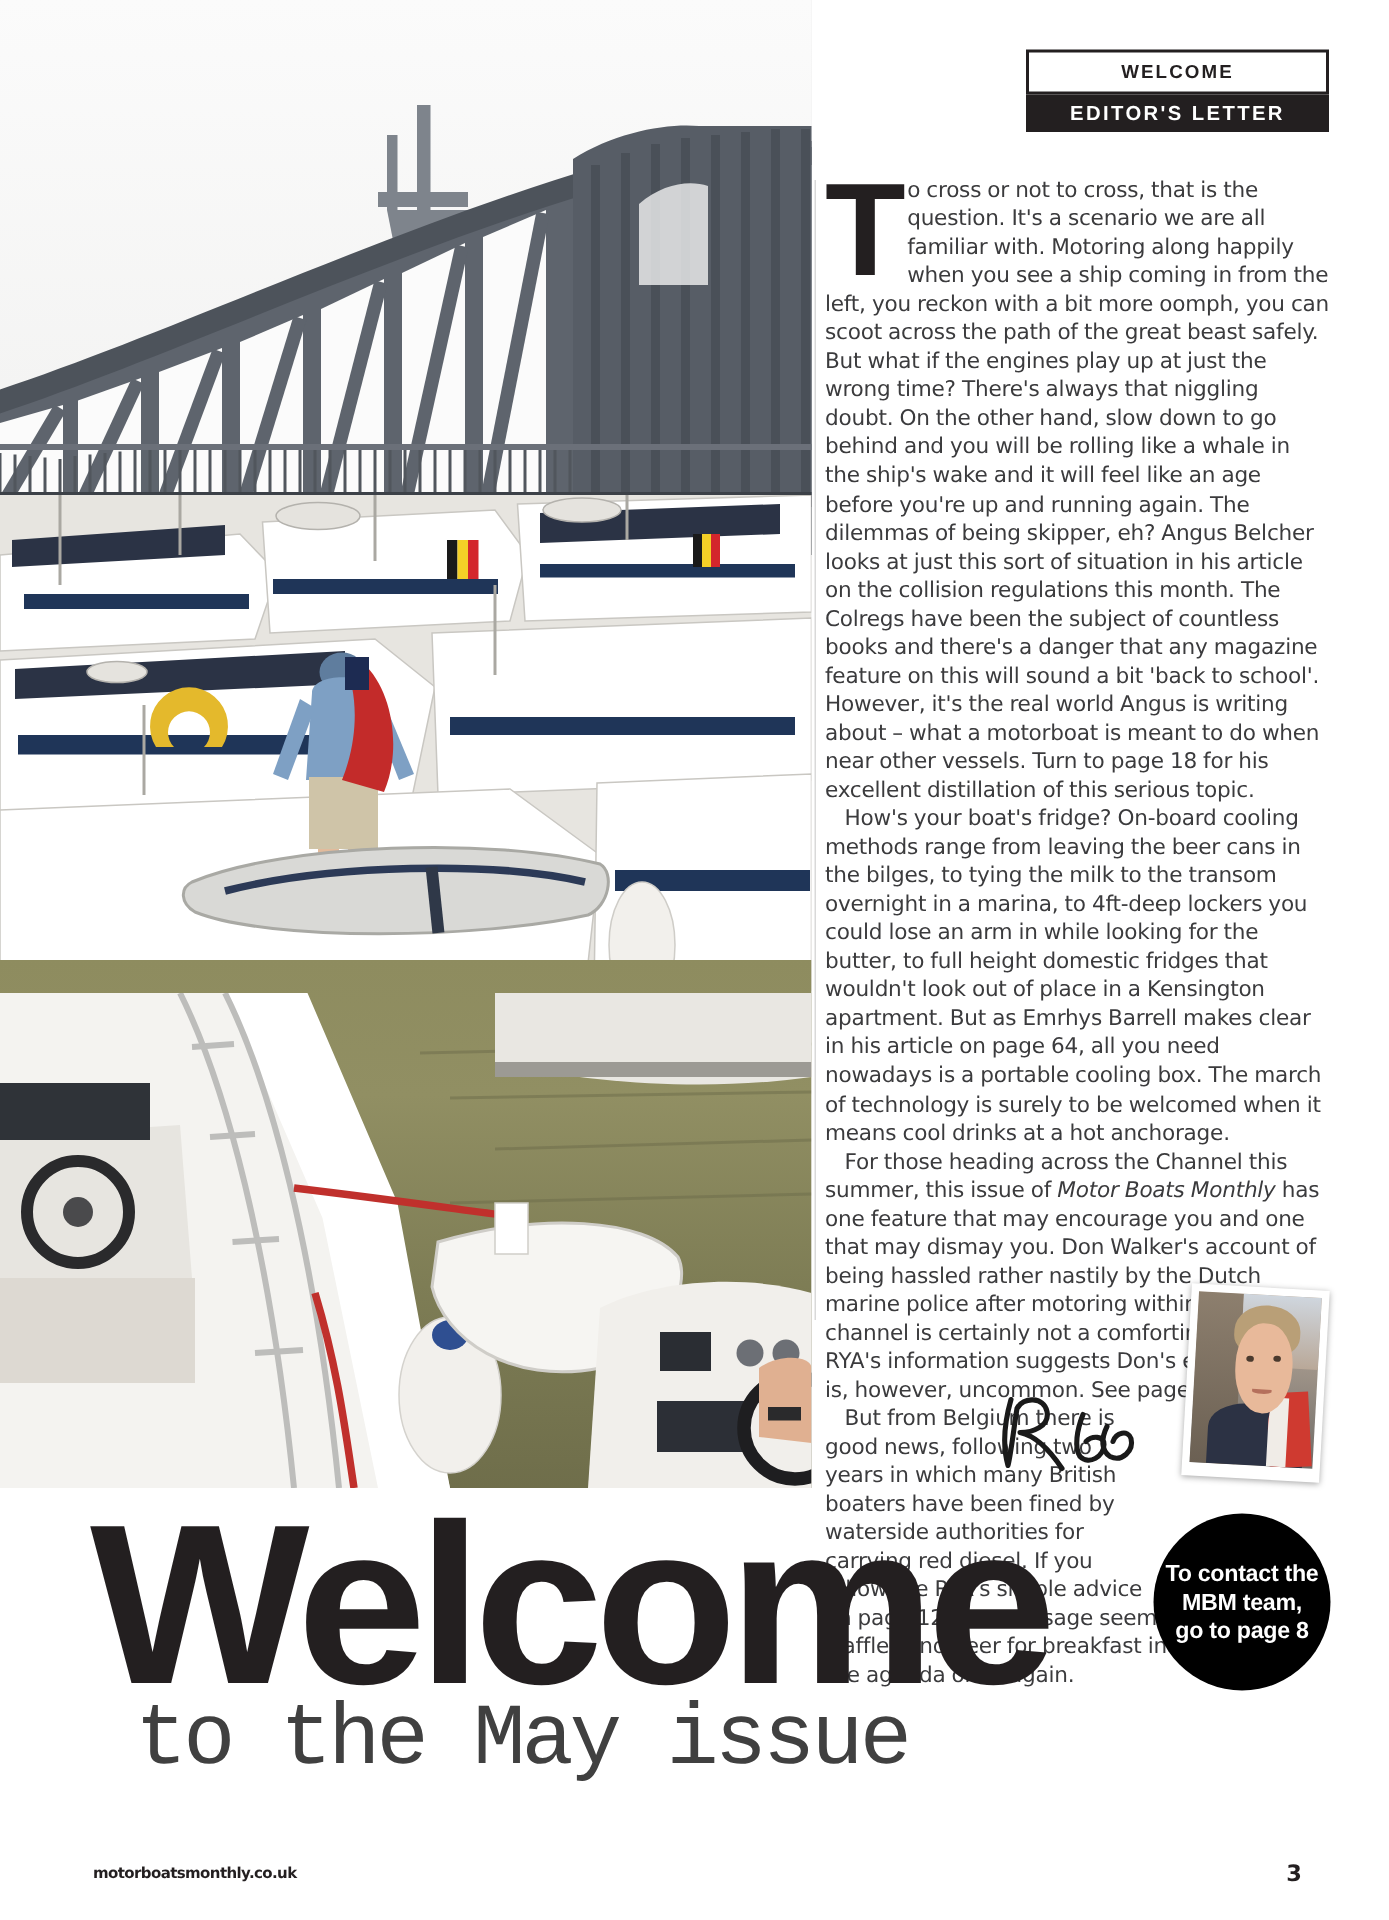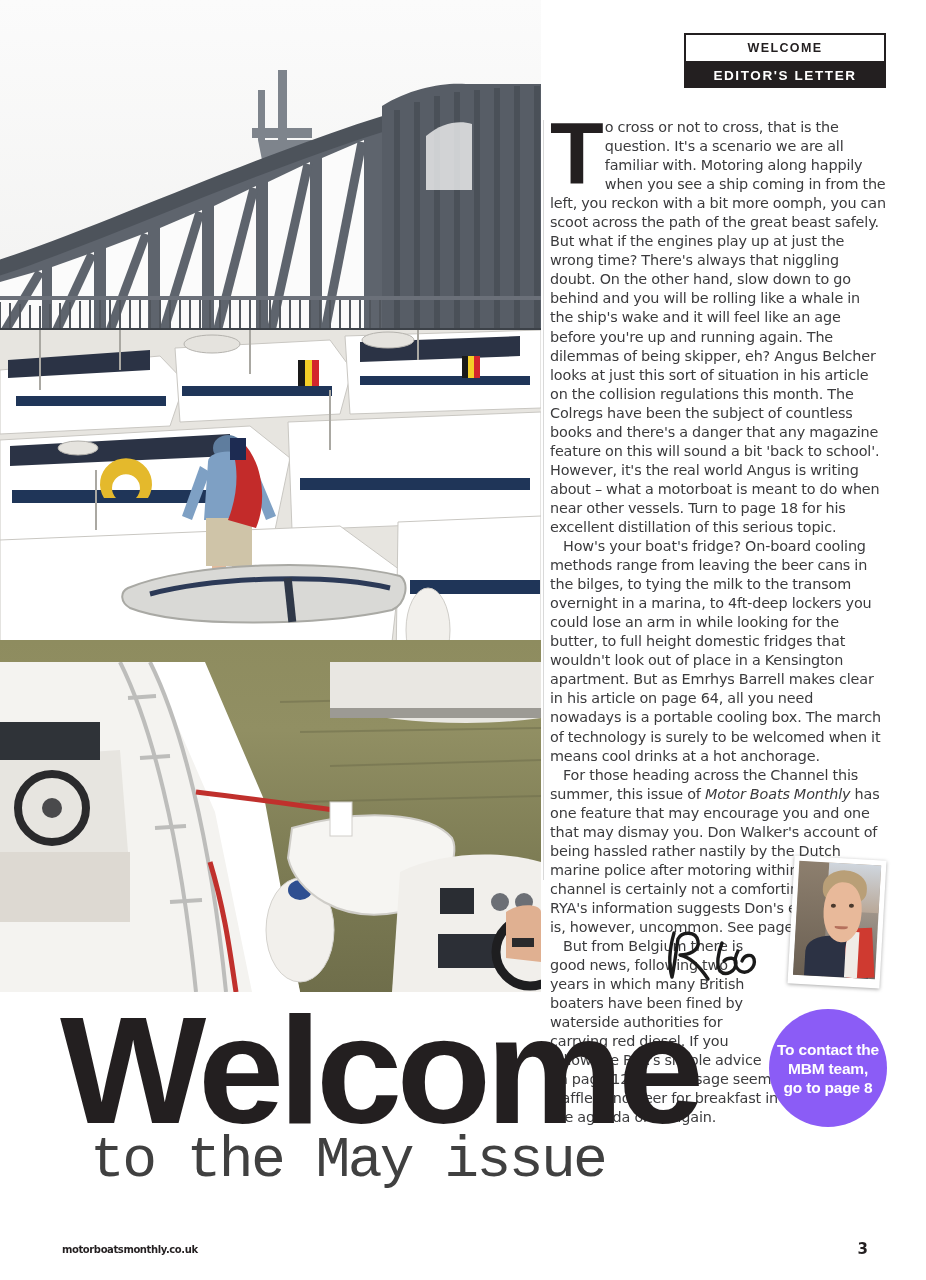--- a/index.html
+++ b/index.html
@@ -175,21 +175,21 @@
   }
 
   
   #contact-badge {
     position: absolute;
     left: 769px;
     top: 1009px;
     width: 118px;
     height: 118px;
     border-radius: 50%;
-    background: #8b5cf6;
+    background: #000000;
     display: flex;
     align-items: center;
     justify-content: center;
     text-align: center;
   }
   #contact-badge span {
     font-family: "Liberation Sans", sans-serif;
     font-weight: bold;
     font-size: 15.5px;
     line-height: 19px;

